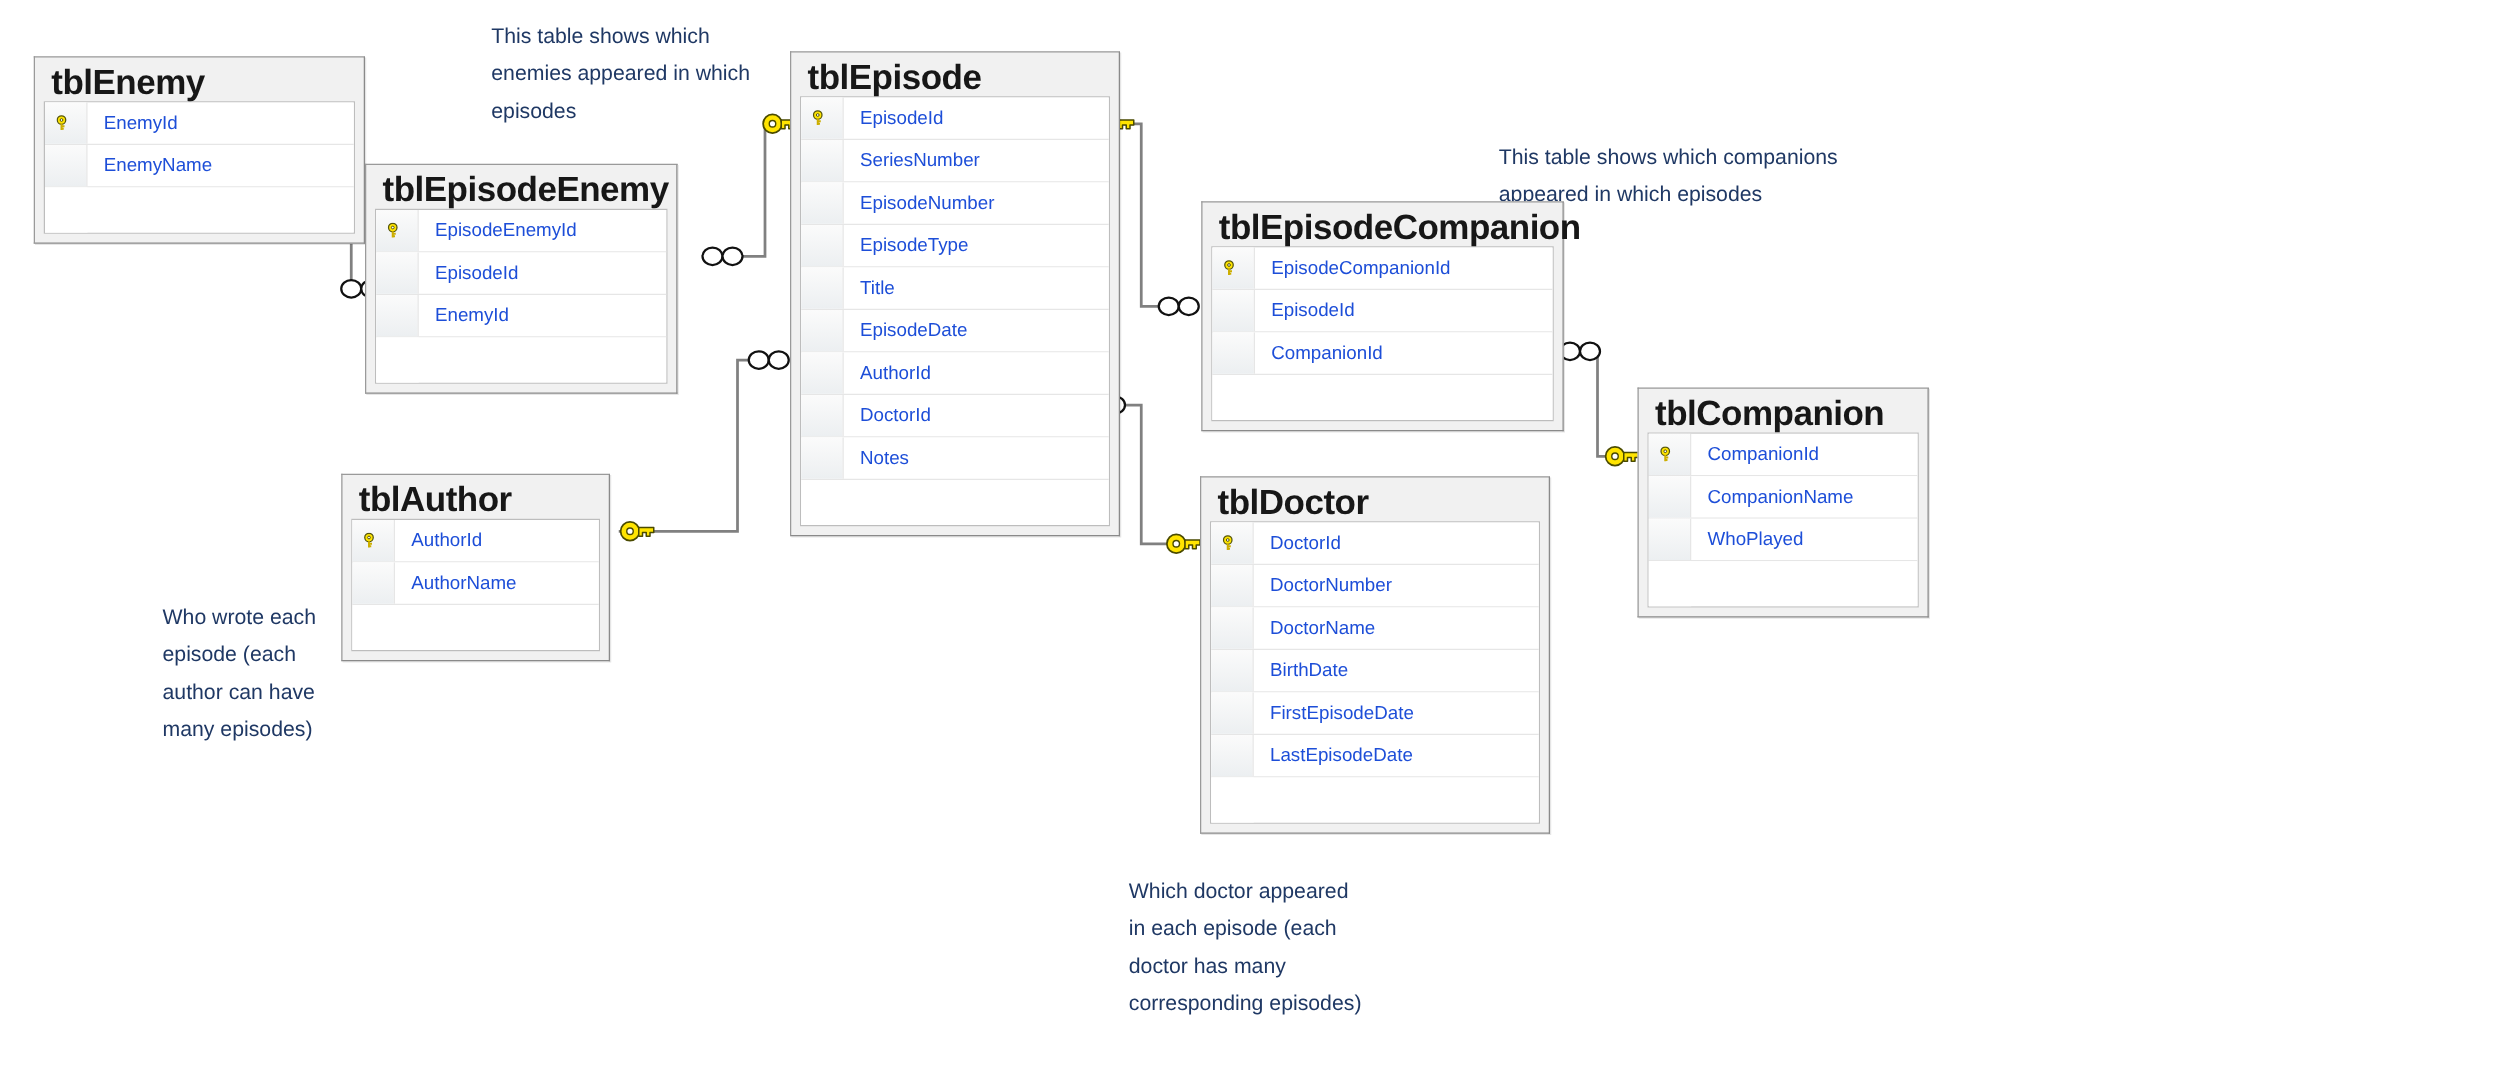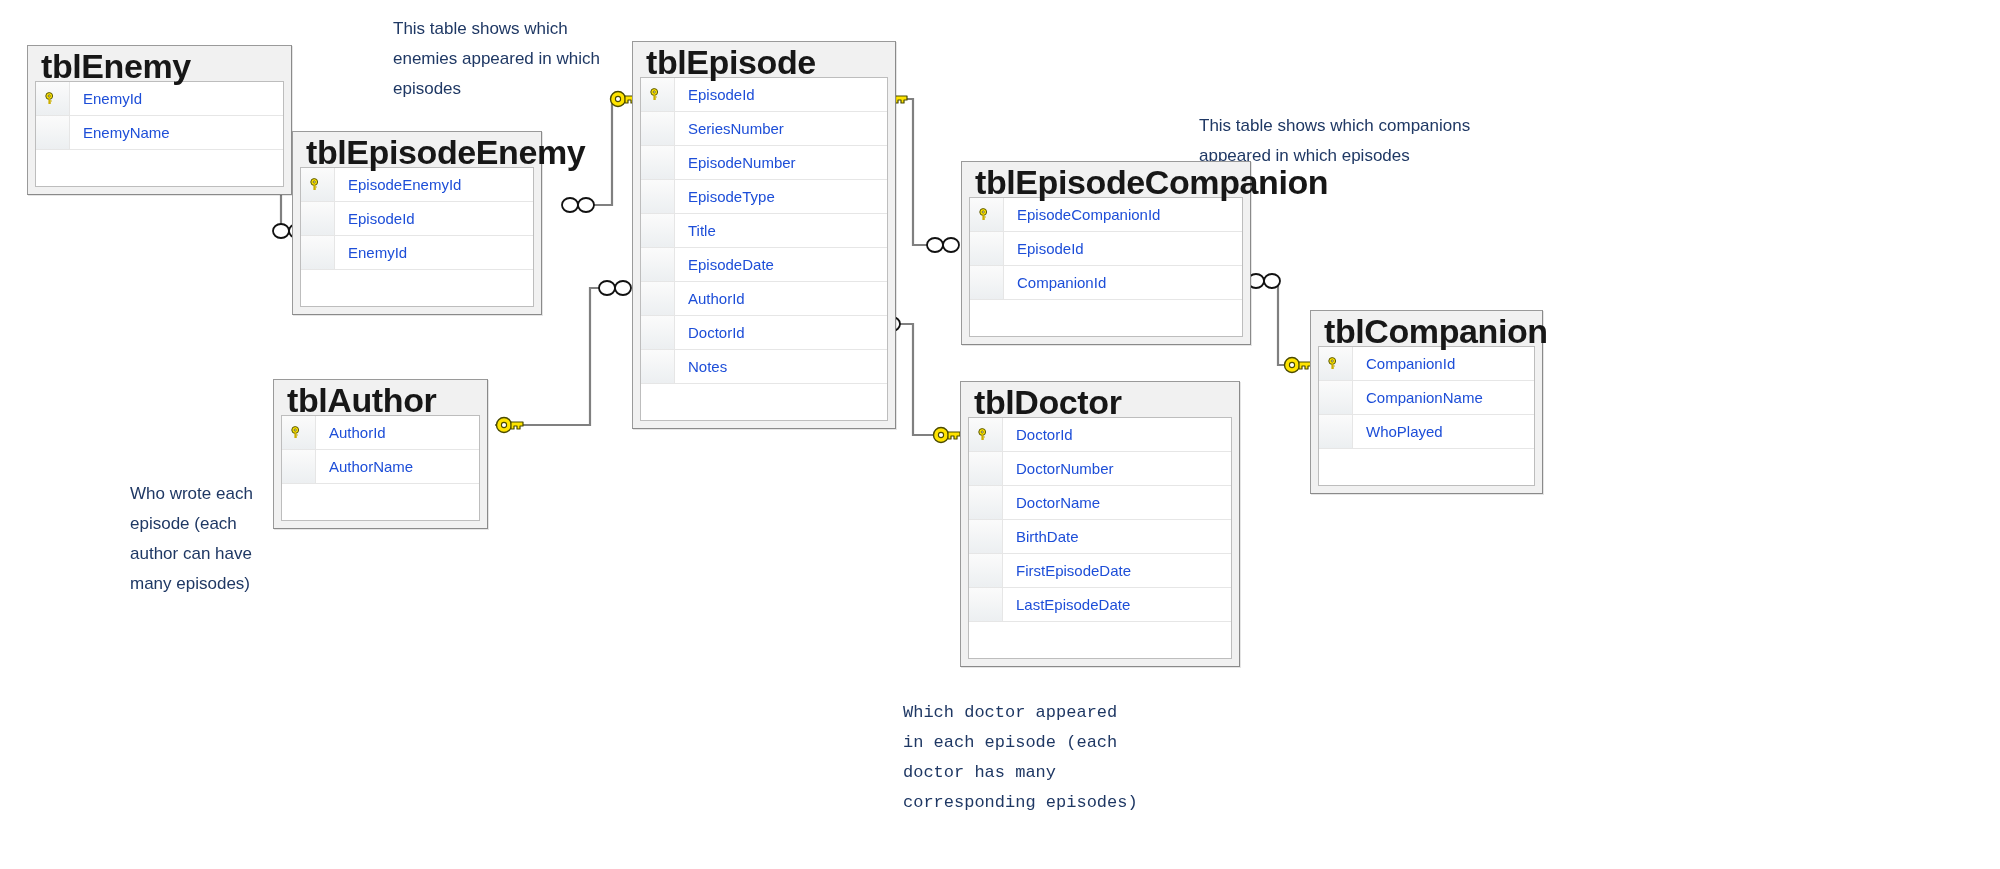--- a/index.html
+++ b/index.html
@@ -38,21 +38,21 @@
     box-sizing: border-box;
     background: #f1f1f1;
     border: 1px solid #9a9a9a;
     border-right-color: #8a8a8a;
     border-bottom-color: #8a8a8a;
     padding: 5px 7px 7px 7px;
     box-shadow: 1px 1px 0 rgba(0,0,0,0.10);
   }
   .tbl-title {
     font-weight: bold;
-    font-size: 34px;
+    font-size: 28px;
     line-height: 26px;
     color: #171717;
     letter-spacing: -0.4px;
     white-space: nowrap;
     margin: 2px 0 2px 6px;
     height: 26px;
     overflow: visible;
     position: relative;
     z-index: 5;
   }
@@ -182,21 +182,21 @@
 
   <div class="note" style="left:393px; top:14px; width:340px;">This table shows which
 enemies appeared in which
 episodes</div>
   <div class="note" style="left:1199px; top:111px; width:450px;">This table shows which companions
 appeared in which episodes</div>
   <div class="note" style="left:130px; top:479px; width:220px;">Who wrote each
 episode (each
 author can have
 many episodes)</div>
-  <div class="note" style="left:903px; top:698px; width:300px;font-family:Liberation Mono, monospace;">Which doctor appeared
+  <div class="note" style="left:903px; top:698px; width:300px;">Which doctor appeared
 in each episode (each
 doctor has many
 corresponding episodes)</div>
 
   <div class="tbl" style="left:27px; top:45px; width:265px;">
     <div class="tbl-title">tblEnemy</div>
     <div class="grid">
       <div class="row">
         <span class="gutter">
           <svg class="pk-key" viewBox="0 0 15 13">

